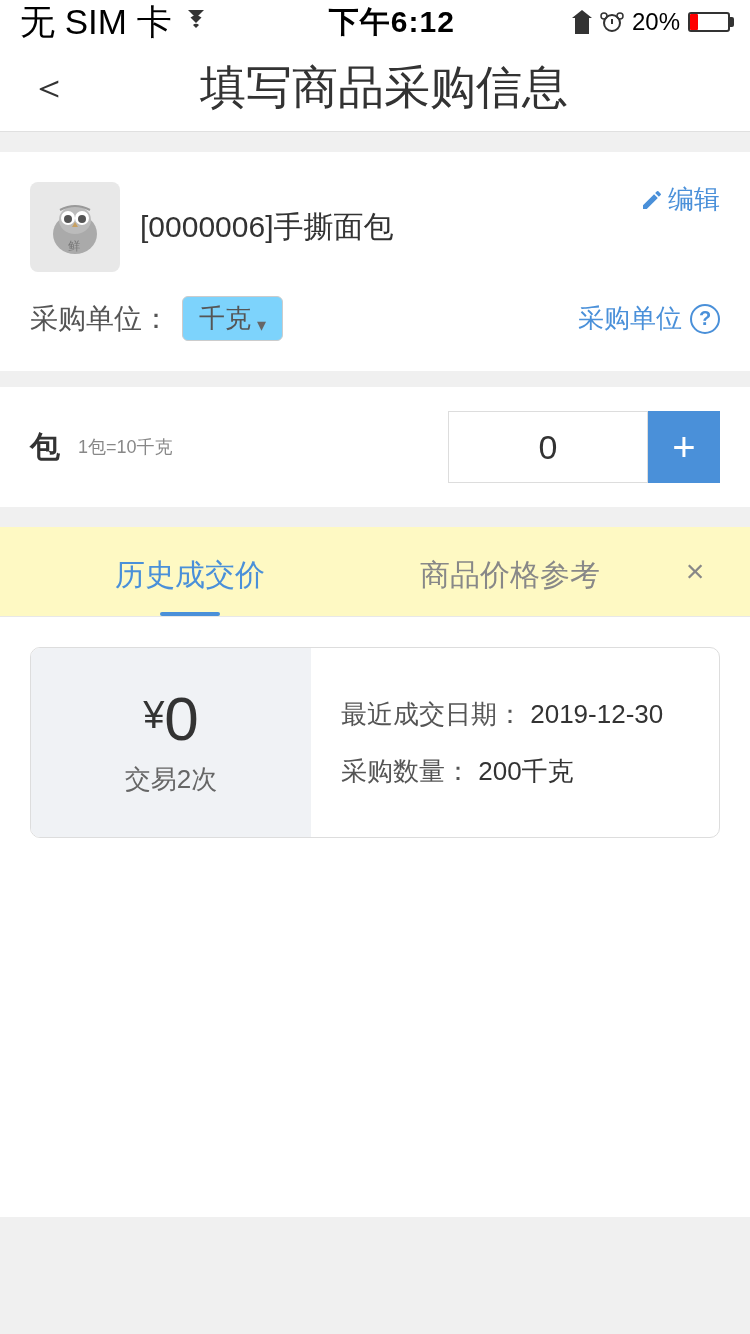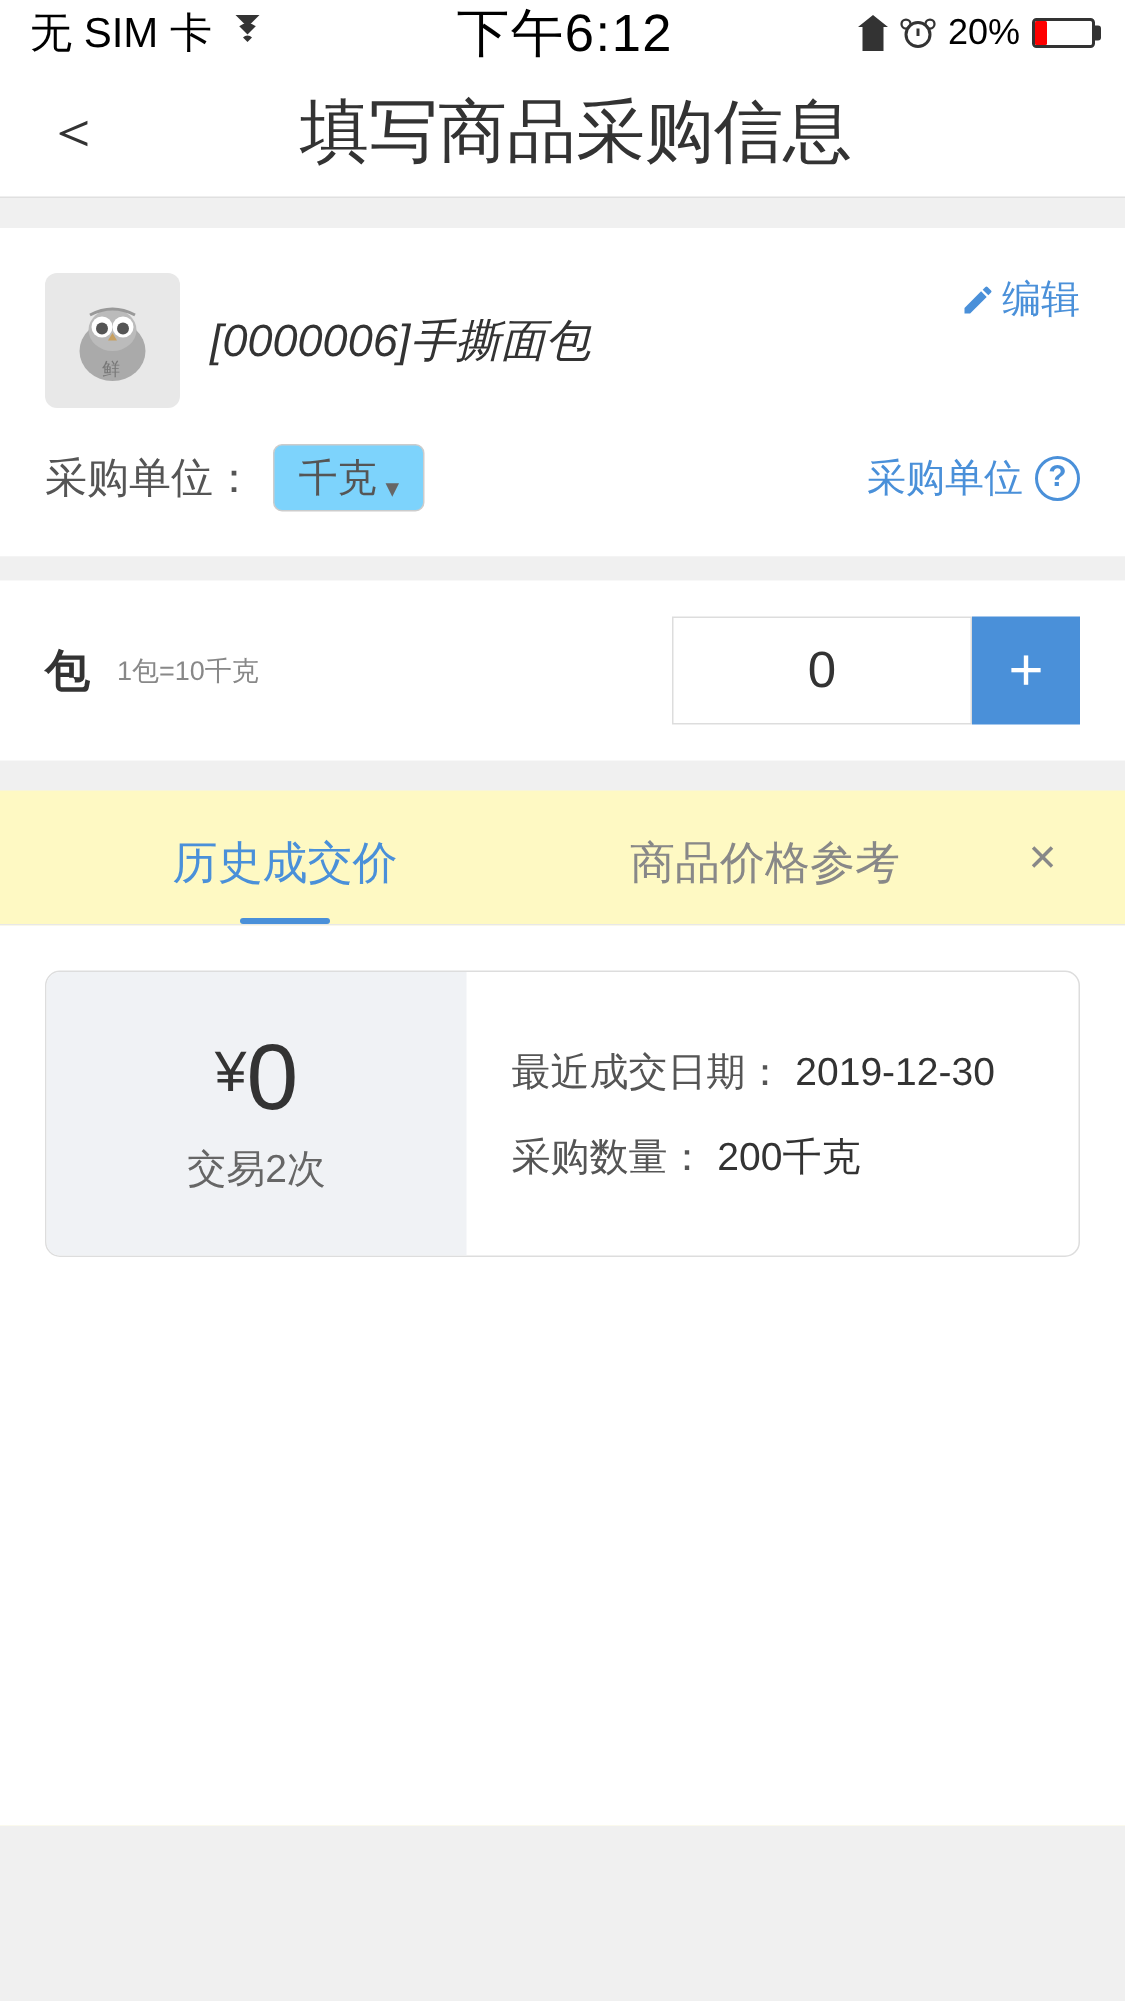--- a/index.html
+++ b/index.html
@@ -21,25 +21,25 @@
       align-items: center;
       justify-content: space-between;
       padding: 0 20px;
       font-size: 28px;
       font-weight: 500;
     }
     .status-left {
       display: flex;
       align-items: center;
       gap: 8px;
-      font-size: 28px;
+      font-size: 35px;
     }
     .status-center {
-      font-size: 35px;
-      font-weight: 400;
+      font-size: 30px;
+      font-weight: 700;
       letter-spacing: 1px;
     }
     .status-right {
       display: flex;
       align-items: center;
       gap: 8px;
       font-size: 24px;
     }
     .battery-icon {
       display: inline-flex;
@@ -118,21 +118,20 @@
       border-radius: 8px;
       display: flex;
       align-items: center;
       justify-content: center;
       flex-shrink: 0;
     }
     .product-name-container {
       display: flex;
       flex-direction: column;
       gap: 8px;
-      font-style: italic;
     }
     .product-name {
       font-size: 30px;
       color: #333;
       font-weight: 500;
     }
     .edit-link {
       color: #4a90d9;
       font-size: 26px;
       display: flex;

